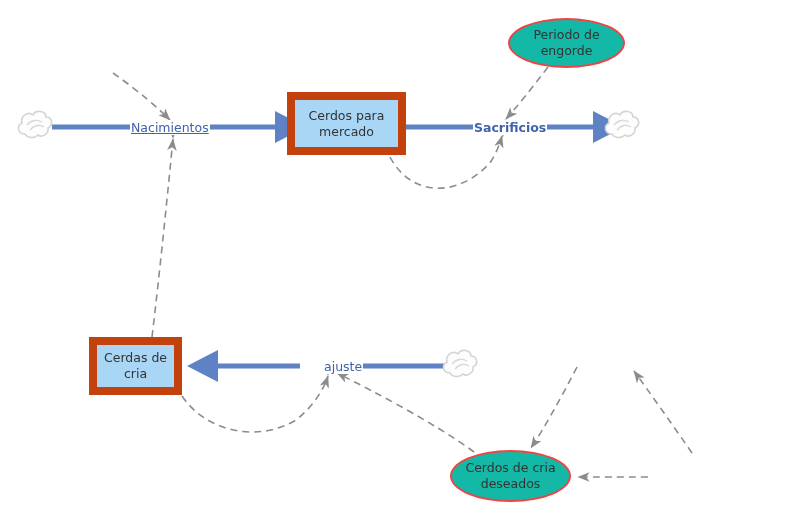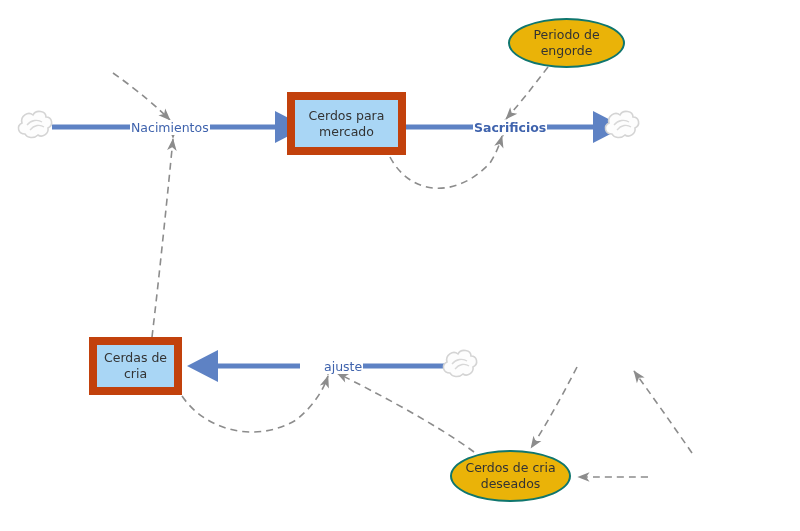--- a/index.html
+++ b/index.html
@@ -36,22 +36,22 @@
     font-family: "DejaVu Sans", sans-serif;
   }
   .stock {
     background: #a9d6f5;
     border: 8px solid #c2410c;
     font-size: 12.5px;
     line-height: 1.25;
     color: #333333;
   }
   .aux {
-    background: #eab308;
-    border: 2px solid #0f766e;
+    background: #14b8a6;
+    border: 2px solid #ef4444;
     border-radius: 50%;
     font-size: 12.5px;
     line-height: 1.25;
     color: #333333;
   }
   .hex-wrap {
     position: absolute;
   }
   .hex-label {
     position: absolute;
@@ -164,21 +164,21 @@
   <div class="node aux" style="left:508px; top:18px; width:117px; height:50px;">
     <span>Periodo de engorde</span>
   </div>
 
   <div class="node aux" style="left:450px; top:450px; width:121px; height:52px;">
     <span>Cerdos de cria deseados</span>
   </div>
 
 
 
-  <div class="flow-label" style="left:130px; top:120px;">
+  <div class="flow-label" style="left:130px; top:120px;text-decoration:underline;">
     <span>Nacimientos</span>
   </div>
 
   <div class="flow-label" style="left:473px; top:120px;font-weight:bold;">
     <span>Sacrificios</span>
   </div>
 
   <div class="flow-label" style="left:303px; top:359px;margin-left:20px;">
     <span>ajuste</span>
   </div>

